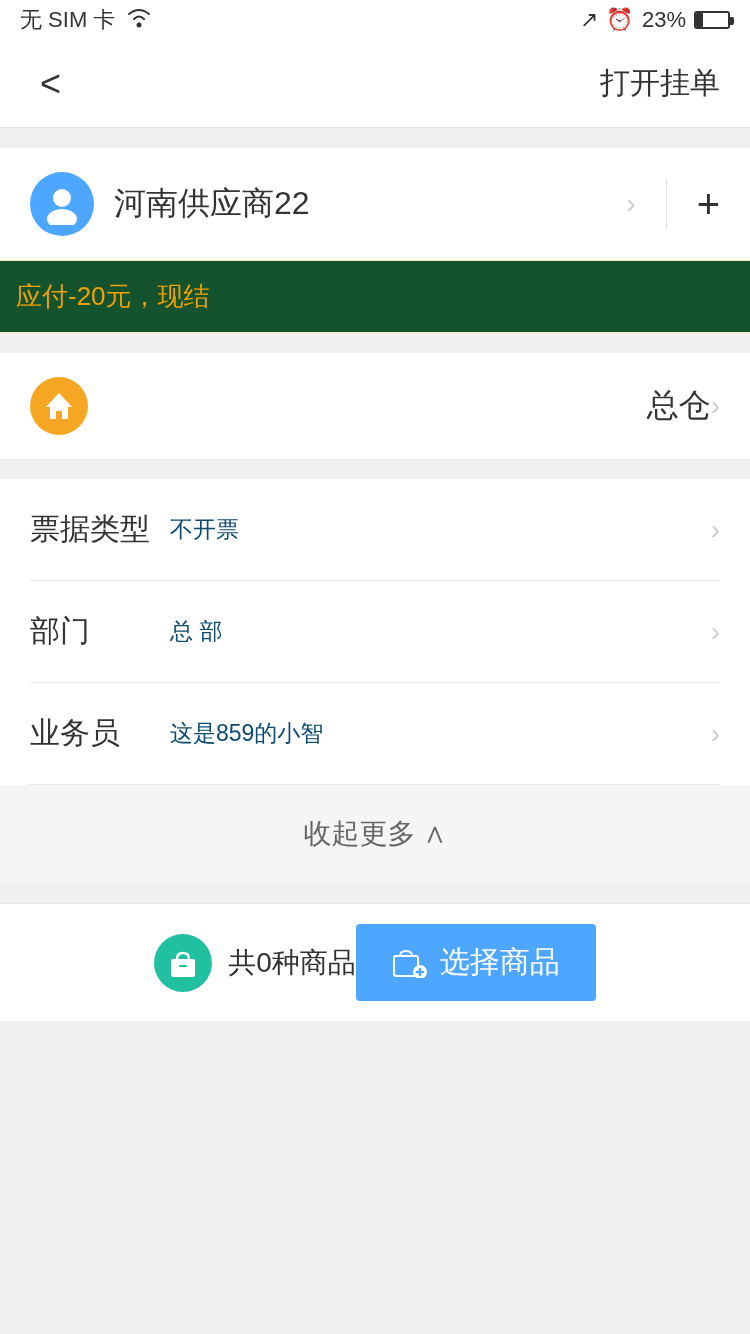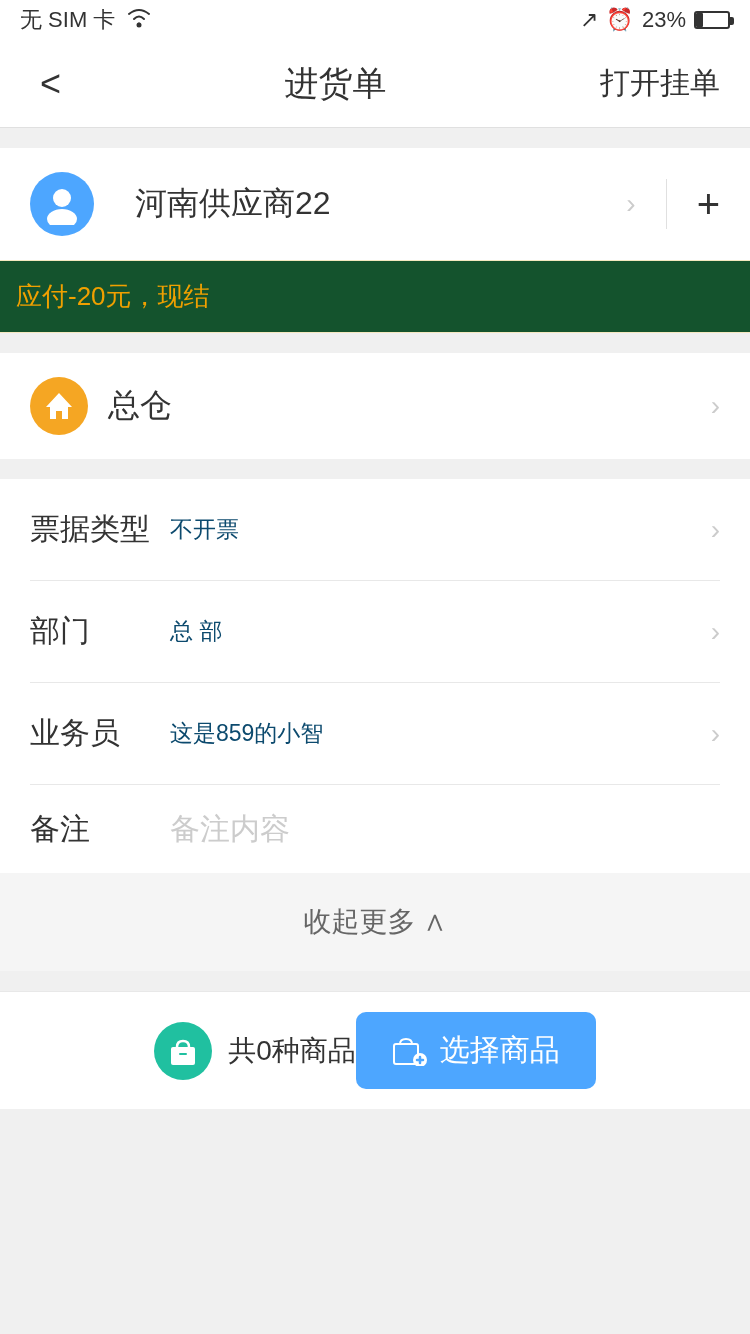--- a/index.html
+++ b/index.html
@@ -91,21 +91,20 @@
       background: #fff;
       width: 100%;
     }
 
     
     .supplier-row {
       display: flex;
       align-items: center;
       padding: 24px 30px;
       border-bottom: none;
-      gap: 21px;
     }
     .supplier-avatar {
       width: 64px; height: 64px;
       border-radius: 50%;
       background: #4da6ff;
       display: flex; align-items: center; justify-content: center;
       margin-right: 20px;
       flex-shrink: 0;
       overflow: hidden;
     }
@@ -162,20 +161,21 @@
       border-radius: 50%;
       background: #f5a623;
       display: flex; align-items: center; justify-content: center;
       margin-right: 20px;
       flex-shrink: 0;
     }
     .warehouse-name {
       flex: 1;
       font-size: 32px;
       color: #333;
+      text-align: right;
     }
 
     
     .form-row {
       display: flex;
       align-items: center;
       padding: 30px 30px;
       min-height: 88px;
     }
     .form-label {
@@ -245,21 +245,21 @@
       display: flex; align-items: center; justify-content: center;
     }
     .product-count {
       font-size: 28px;
       color: #333;
     }
     .select-btn {
       background: #4da6ff;
       color: #fff;
       border: none;
-      border-radius: 10px;
+      border-radius: 4px;
       padding: 18px 36px;
       font-size: 30px;
       cursor: pointer;
       display: flex;
       align-items: center;
       gap: 12px;
     }
 
     .page-bg {
       background: #f0f0f0;
@@ -286,21 +286,20 @@
     <span>⏰</span>
     <span>23%</span>
     <span class="battery-icon">
       <div class="battery-fill"></div>
     </span>
   </div>
 </div>
 
 <div class="nav-bar">
   <span class="nav-back">&lt;</span>
-  <span class="nav-title">进货单</span>
   <span class="nav-action">打开挂单</span>
 </div>
 
 <div class="section-divider"></div>
 
 <div class="card">
   <div class="supplier-row">
     <div class="supplier-avatar">
 
       <svg width="42" height="42" viewBox="0 0 42 42" fill="none">
@@ -355,24 +354,20 @@
   <div class="thin-divider"></div>
 
   <div class="form-row">
     <span class="form-label">业务员</span>
     <span class="form-value">这是859的小智</span>
     <span class="chevron-icon">›</span>
   </div>
 
   <div class="thin-divider"></div>
 
-  <div class="form-row-input">
-    <span class="form-label">备注</span>
-    <input type="text" placeholder="备注内容" style="">
-  </div>
 
 </div>
 
 <div class="collapse-btn">
   <span>收起更多 ∧</span>
 </div>
 
 <div class="section-divider"></div>
 
 <div class="bottom-bar">

